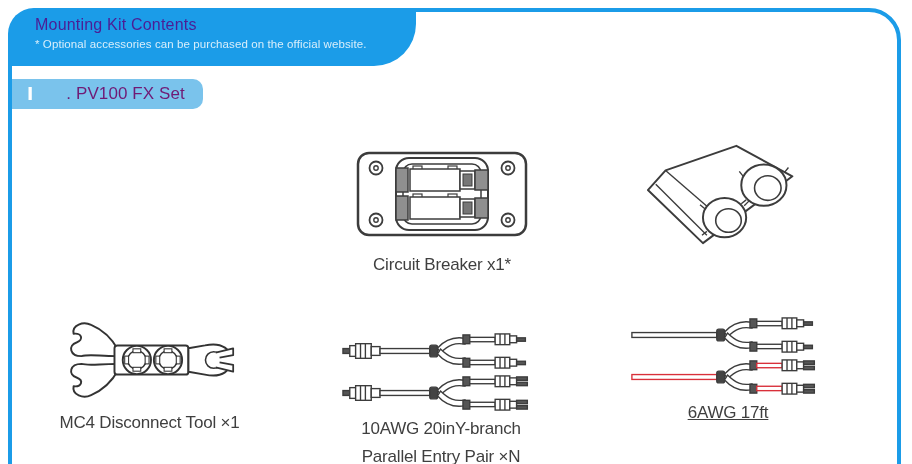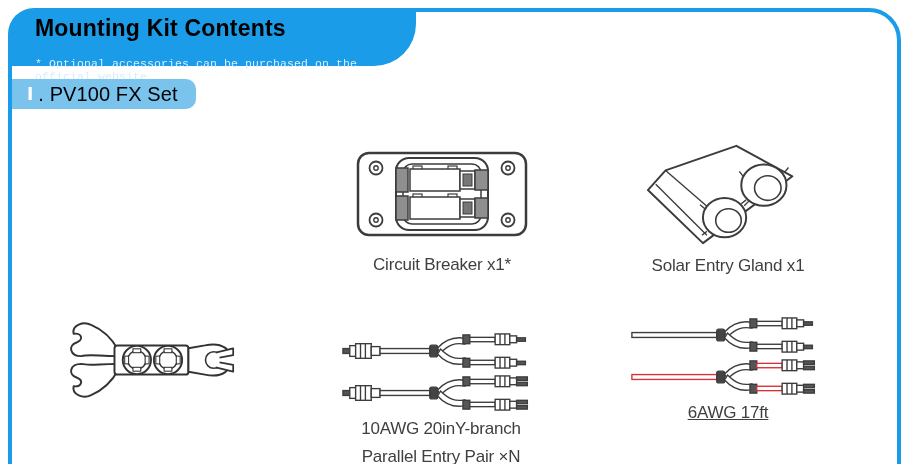--- a/index.html
+++ b/index.html
@@ -13,33 +13,33 @@
     position:absolute;left:8px;top:8px;width:893px;height:600px;
     box-sizing:border-box;border:4px solid #1b9ce8;border-radius:32px;
   }
   
   .banner{
     position:absolute;left:8px;top:8px;width:408px;height:58px;
     background:#1b9ce8;border-radius:26px 0 42px 0;z-index:2;
     box-sizing:border-box;padding:8px 0 0 27px;
   }
   .banner .title{
-    color:#000000;font-size:23px;font-weight:700;letter-spacing:.2px;line-height:1.1;
+    color:#4c1d95;font-size:16px;font-weight:400;letter-spacing:.2px;line-height:1.1;
   }
   .banner .subtitle{
-    color:#d8eefb;font-size:11.5px;margin-top:16px;letter-spacing:.1px;font-family:Liberation Mono, monospace;
+    color:#d8eefb;font-size:11.5px;margin-top:4px;letter-spacing:.1px;
   }
   
   .badge{
     position:absolute;left:12px;top:79px;height:30px;z-index:2;
     background:#7ac3ec;border-radius:0 10px 10px 0;
     display:flex;align-items:center;padding:0 18px 0 15px;
   }
   .badge .numeral{color:#ffffff;font-weight:700;font-size:17px;margin-right:5px;}
-  .badge .label{color:#000000;font-weight:500;font-size:20px;letter-spacing:.1px;}
+  .badge .label{color:#701a75;font-weight:500;font-size:17px;letter-spacing:.1px;margin-left:28px;}
   
   .item{position:absolute;display:flex;flex-direction:column;align-items:center;z-index:1;}
   .item .art{display:block;}
   .caption{
     color:#3f3f3f;font-size:17px;letter-spacing:-.2px;text-align:center;line-height:1.32;
   }
   .it-breaker{left:337px;top:150px;width:210px;}
   .it-breaker .caption{margin-top:16px;}
   .it-gland{left:618px;top:138px;width:220px;}
   .it-gland .caption{margin-top:5px;}
@@ -113,21 +113,20 @@
     <path d="M24,32 L84,84" fill="none" stroke="#3c3c3c" stroke-width="1.4"></path>
     <g fill="#fff" stroke="#3c3c3c">
       <ellipse cx="124" cy="47" rx="23" ry="21" stroke-width="2"></ellipse>
       <ellipse cx="128" cy="50" rx="13.5" ry="12.5" stroke-width="1.6"></ellipse>
       <path d="M103,38 L99,33 M106,62 L101,66 M145,34 L149,29" stroke-width="1.4"></path>
       <ellipse cx="84" cy="80" rx="22" ry="20" stroke-width="2"></ellipse>
       <ellipse cx="88" cy="83" rx="13" ry="12" stroke-width="1.6"></ellipse>
       <path d="M64,71 L59,67 M66,94 L61,98 M104,68 L109,63" stroke-width="1.4"></path>
     </g>
   </svg>
-  <div class="caption">Solar Entry Gland x1</div>
 </div>
 
 <div class="item it-mc4">
   <svg class="art" width="180" height="92" viewBox="0 0 185 92">
     <path d="M58,42 C40,42 30,40 22,42 C10,42 8,31 17,28 C25,25 22,18 14,19 C12,10 24,6 32,10 C44,15 54,25 60,36 Z" fill="#fff" stroke="#333" stroke-width="2" stroke-linejoin="round"></path>
     <path d="M58,50 C40,50 30,52 22,50 C10,50 8,61 17,64 C25,67 22,74 14,73 C12,82 24,86 32,82 C44,77 54,67 60,56 Z" fill="#fff" stroke="#333" stroke-width="2" stroke-linejoin="round"></path>
     <rect x="56" y="31" width="76" height="30" rx="3" fill="#fff" stroke="#333" stroke-width="2"></rect>
     <circle cx="79" cy="46" r="14.5" fill="#fff" stroke="#333" stroke-width="2"></circle>
     <circle cx="79" cy="46" r="9.5" fill="#fff" stroke="#333" stroke-width="1.5"></circle>
     <g fill="#fff" stroke="#333" stroke-width="1.1">
@@ -143,20 +142,21 @@
         <rect x="107" y="53.5" width="8" height="4"></rect>
       <rect x="98.5" y="42" width="4" height="8"></rect>
         <rect x="119.5" y="42" width="4" height="8"></rect>
     </g>
     <path d="M132,34 L149,31 C167,27 177,36 175,46 C177,56 167,65 149,61 L132,58 Z" fill="#fff" stroke="#333" stroke-width="2" stroke-linejoin="round"></path>
     <circle cx="158" cy="46" r="8.5" fill="#fff" stroke="#333" stroke-width="1.6"></circle>
     <rect x="160" y="38" width="20" height="16" fill="#fff"></rect>
     <path d="M160,38.5 L178,34 L178,41 L164,43.5" fill="#fff" stroke="#333" stroke-width="1.8" stroke-linejoin="round"></path>
     <path d="M160,53.5 L178,58 L178,51 L164,48.5" fill="#fff" stroke="#333" stroke-width="1.8" stroke-linejoin="round"></path>
   </svg>
+  <div class="caption">MC4 Disconnect Tool ×1</div>
 </div>
 
 <div class="item it-10awg">
   <div class="cables">
     <svg class="art" width="200" height="38" viewBox="0 0 205 38">
       <g stroke="#3c3c3c" stroke-width="1.4">
         <rect x="2" y="16.5" width="7" height="5" fill="#555"></rect>
         <rect x="9" y="13.5" width="6" height="11" fill="#fff"></rect>
         <rect x="15" y="11.5" width="16" height="15" fill="#fff"></rect>
         <path d="M20,11.5 V26.5 M25,11.5 V26.5" fill="none"></path>

